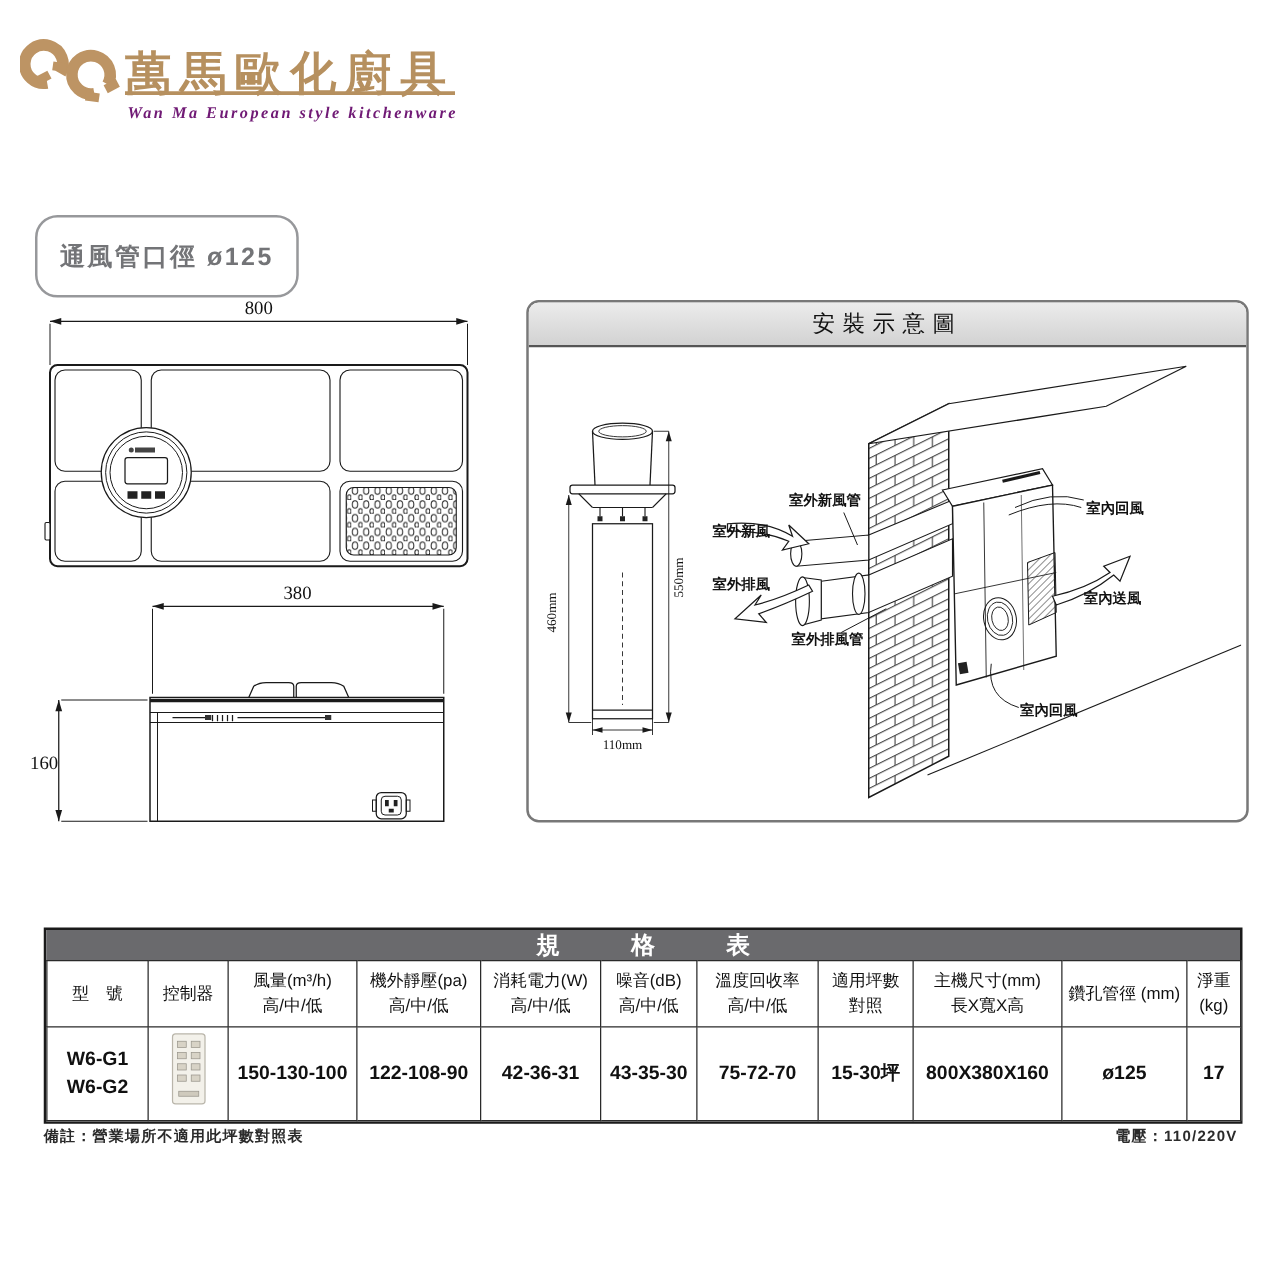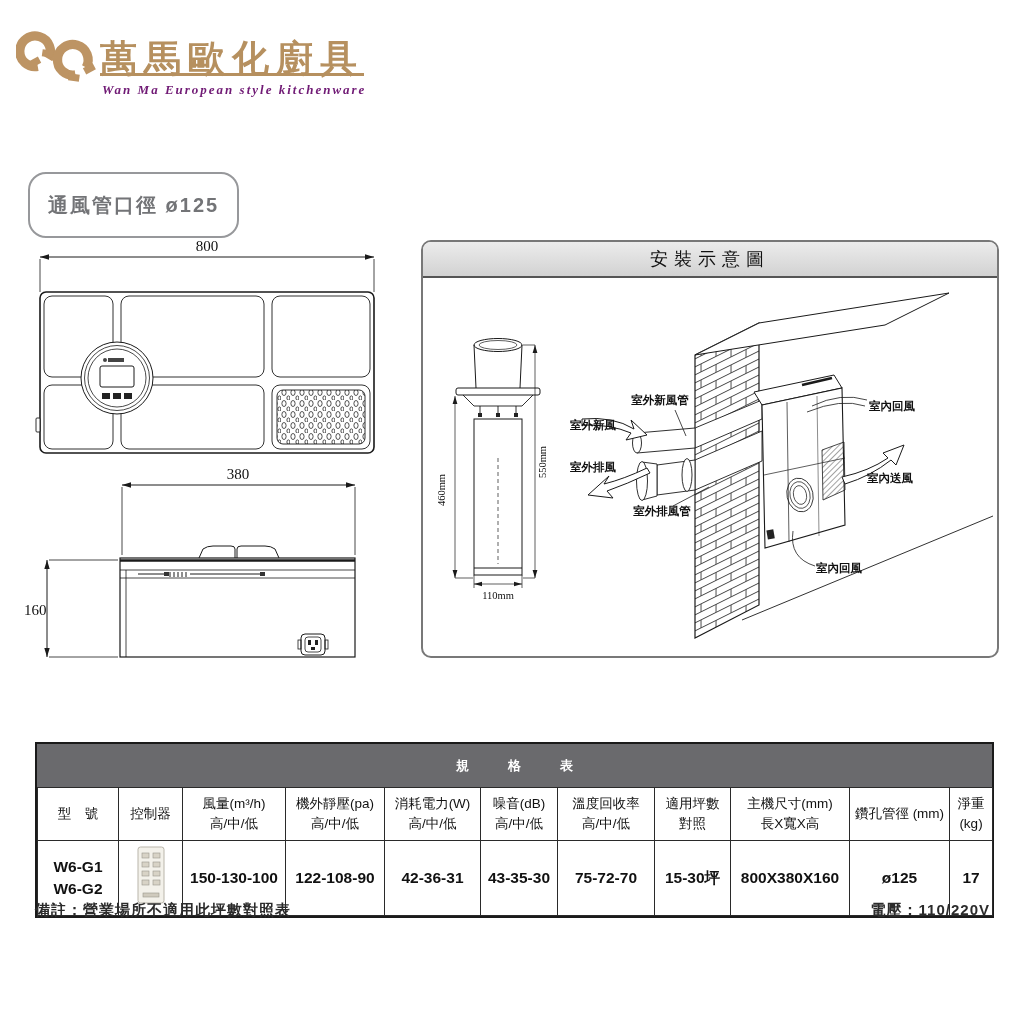--- a/index.html
+++ b/index.html
@@ -31,34 +31,34 @@
   }
   .install-header{
     height:34px;border-bottom:2px solid #555;border-radius:8px 8px 0 0;
     background:linear-gradient(#ececec,#d2d2d2);
     display:flex;align-items:center;justify-content:center;
     font-size:18px;font-weight:normal;letter-spacing:6px;color:#111;
   }
   
   .spec-wrap{left:35px;top:742px;width:955px;border:2px solid #1a1a1a;}
   .spec-title{
-    height:43px;background:#6a6a6d;color:#fff;font-size:13px;font-weight:bold;
+    height:24px;background:#6a6a6d;color:#fff;font-size:19px;font-weight:bold;
     display:flex;align-items:center;justify-content:center;
     letter-spacing:3em;padding-left:3em;
   }
   table.spec{border-collapse:collapse;table-layout:fixed;width:100%;background:#fff;}
   table.spec td{
     border:1px solid #2a2a2a;text-align:center;vertical-align:middle;
     font-size:13.5px;line-height:1.45;padding:2px 1px;color:#111;
   }
   table.spec tr.hdr td{height:48px;}
   table.spec tr.data td{height:70px;font-weight:bold;font-size:15.5px;}
   .model-cell{line-height:1.5;}
   
-  .note{top:901px;font-size:15px;font-weight:bold;color:#2b2b2b;letter-spacing:1px;}
+  .note{top:901px;font-size:12px;font-weight:bold;color:#2b2b2b;letter-spacing:1px;}
   .note-left{left:35px;}
   .note-right{right:34px;}
   svg text{font-family:"Liberation Sans","DejaVu Sans",sans-serif;}
   svg text.dim{font-family:"Liberation Serif","DejaVu Serif",serif;}
 </style>
 </head>
 <body>
 
 <svg class="abs" style="left:16px;top:30px" width="82" height="64" viewBox="0 0 75 58">
   <g stroke="#bd9464" fill="none" stroke-width="8.5">

